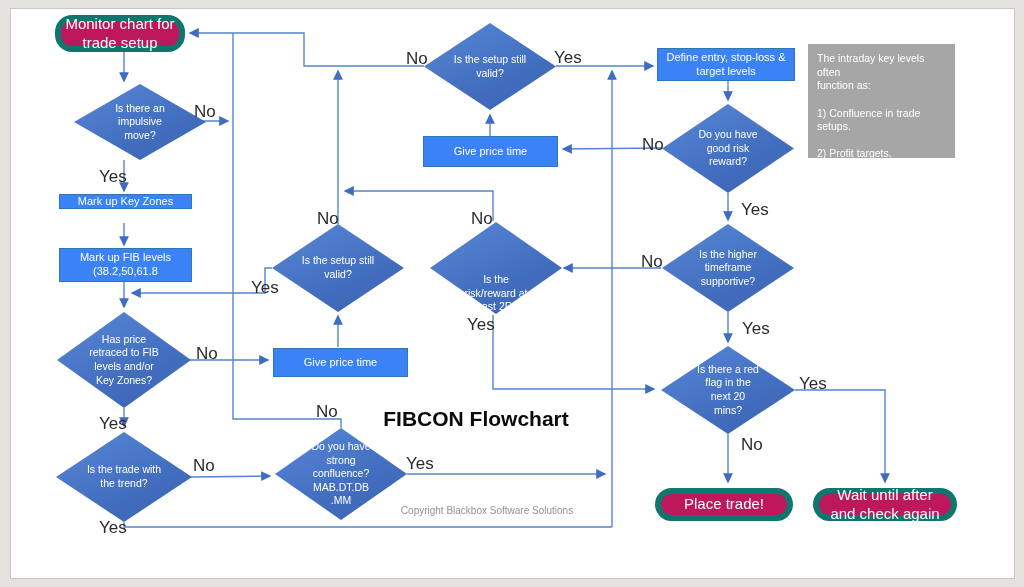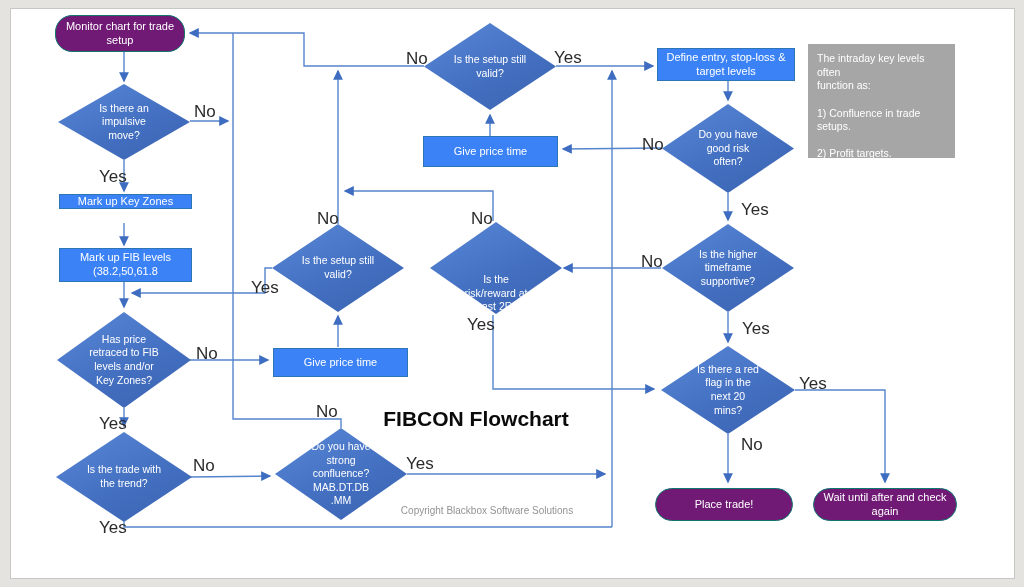--- a/index.html
+++ b/index.html
@@ -1,21 +1,21 @@
 <!DOCTYPE html>
 <html><head>
 <meta charset="utf-8">
 <style>
   html,body{margin:0;padding:0;}
   body{background:#e5e3e0;font-family:"Liberation Sans",sans-serif;}
   .stage{position:relative;width:1024px;height:587px;overflow:hidden;background:#e5e3e0;}
   .page{position:absolute;left:10px;top:8px;width:1003px;height:569px;background:#ffffff;border:1px solid #c9c7c4;}
   .lines{position:absolute;left:0;top:0;width:1024px;height:587px;}
   .node{position:absolute;display:flex;align-items:center;justify-content:center;text-align:center;color:#ffffff;box-sizing:border-box;}
-  .term{background:#701a75;border:1px solid #0f766e;border-radius:17px;font-size:11px;line-height:1.25;}
+  .term{background:#be185d;border:6px solid #0f766e;border-radius:17px;font-size:15px;line-height:1.25;}
   .proc{background:#3b82f6;border:1px solid #2e75b6;font-size:11px;line-height:1.25;}
   .diam{background:linear-gradient(155deg,#5988d6 0%,#4470c2 55%,#3a62af 100%);
         clip-path:polygon(50% 0%,100% 50%,50% 100%,0% 50%);font-size:10.5px;line-height:1.3;}
   .dtext{display:inline-block;}
   .elabel{position:absolute;font-size:17px;color:#2b2b2b;line-height:1;}
   .note{position:absolute;background:#a6a6a6;color:#ffffff;font-size:10.5px;line-height:1.3;
         padding:8px 9px;box-sizing:border-box;white-space:pre-line;}
   .title{position:absolute;font-size:21px;font-weight:bold;color:#0a0a0a;text-align:center;}
   .copyright{position:absolute;font-size:10px;color:#939393;text-align:center;}
 </style>
@@ -59,21 +59,21 @@
       <polyline points="493,315 493,389 654,389" marker-end="url(#arr)"></polyline>
       <polyline points="728,434 728,482" marker-end="url(#arr)"></polyline>
       <polyline points="795,390 885,390 885,482" marker-end="url(#arr)"></polyline>
     </g>
   </svg>
 
   <div class="node term" style="left:55px;top:15px;width:130px;height:37px;">
     <span class="dtext" style="max-width:110px;">Monitor chart for trade setup</span>
   </div>
 
-  <div class="node diam" style="left:58px;top:84px;width:132px;height:76px;">
+  <div class="node diam" style="left:74px;top:84px;width:132px;height:76px;">
     <span class="dtext" style="max-width:78px;">Is there an impulsive move?</span>
   </div>
 
   <div class="node proc" style="left:59px;top:194px;width:133px;height:15px;">
     <span class="dtext">Mark up Key Zones</span>
   </div>
 
   <div class="node proc" style="left:59px;top:248px;width:133px;height:34px;">
     <span class="dtext" style="max-width:112px;">Mark up FIB levels (38.2,50,61.8</span>
   </div>
@@ -104,21 +104,21 @@
 
   <div class="node proc" style="left:423px;top:136px;width:135px;height:31px;">
     <span class="dtext">Give price time</span>
   </div>
 
   <div class="node proc" style="left:657px;top:48px;width:138px;height:33px;">
     <span class="dtext" style="max-width:126px;">Define entry, stop-loss &amp; target levels</span>
   </div>
 
   <div class="node diam" style="left:662px;top:104px;width:132px;height:89px;">
-    <span class="dtext" style="max-width:62px;">Do you have good risk often?</span>
+    <span class="dtext" style="max-width:62px;">Do you have good risk reward?</span>
   </div>
 
   <div class="node diam" style="left:430px;top:222px;width:132px;height:92px;align-items:flex-end;">
     <span class="dtext" style="max-width:74px;">Is the risk/reward at least 2R?</span>
   </div>
 
   <div class="node diam" style="left:662px;top:224px;width:132px;height:88px;">
     <span class="dtext" style="max-width:66px;">Is the higher timeframe supportive?</span>
   </div>
 

